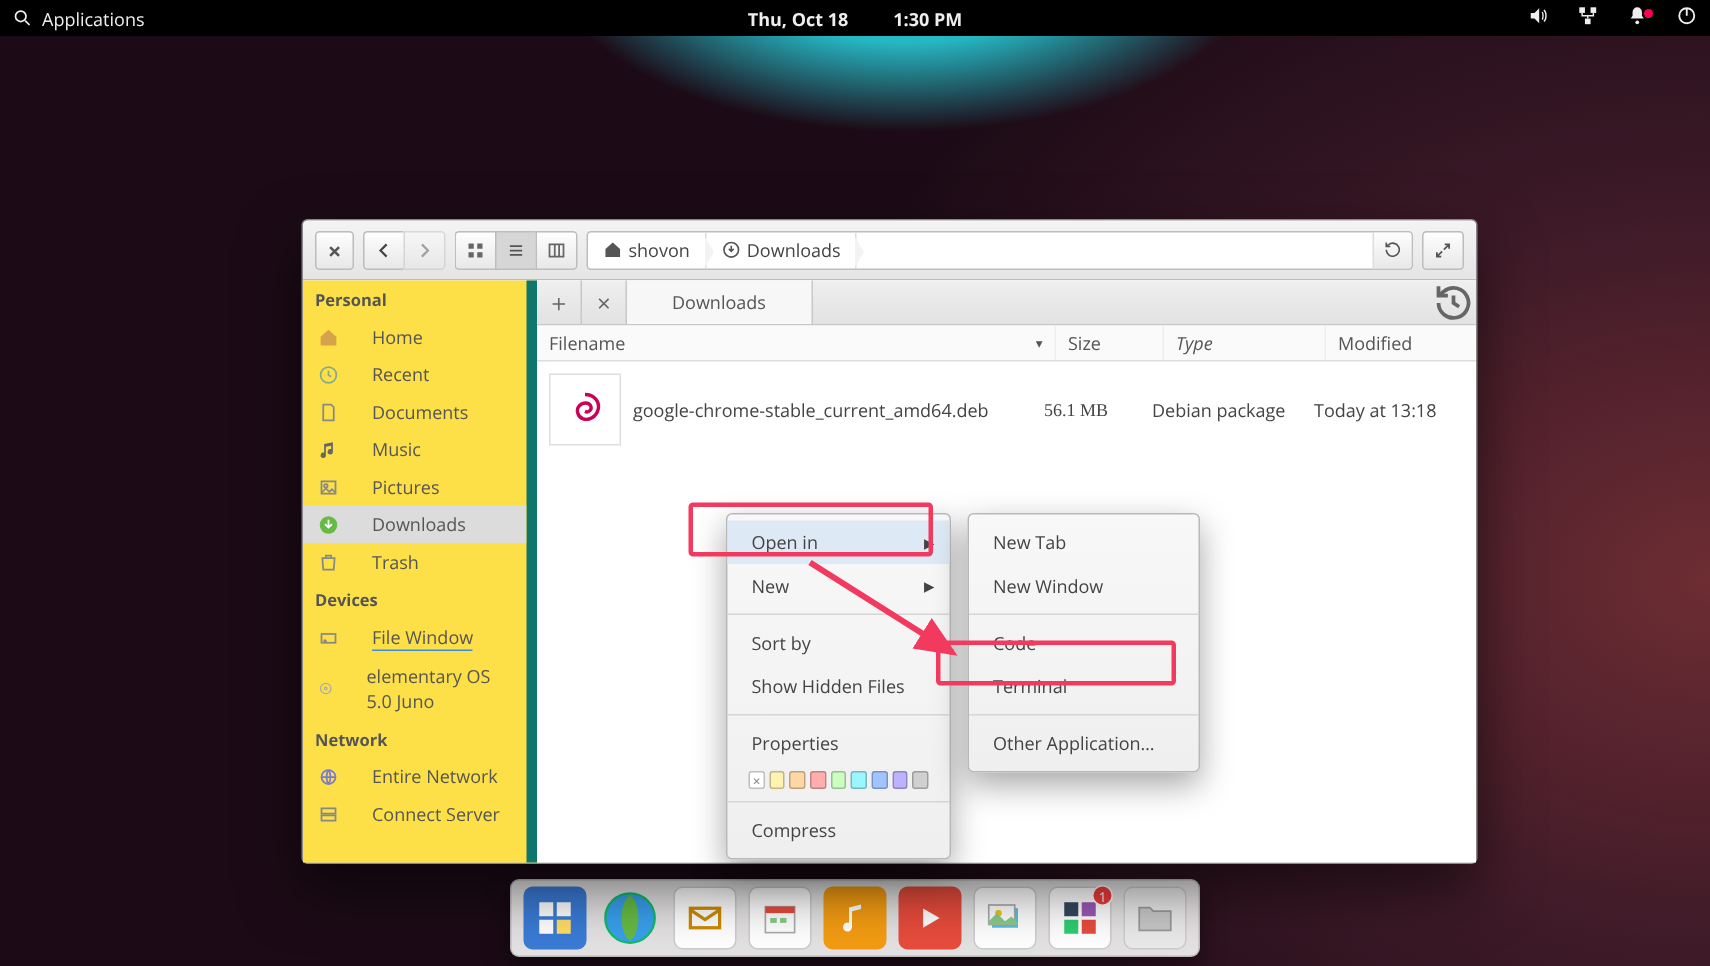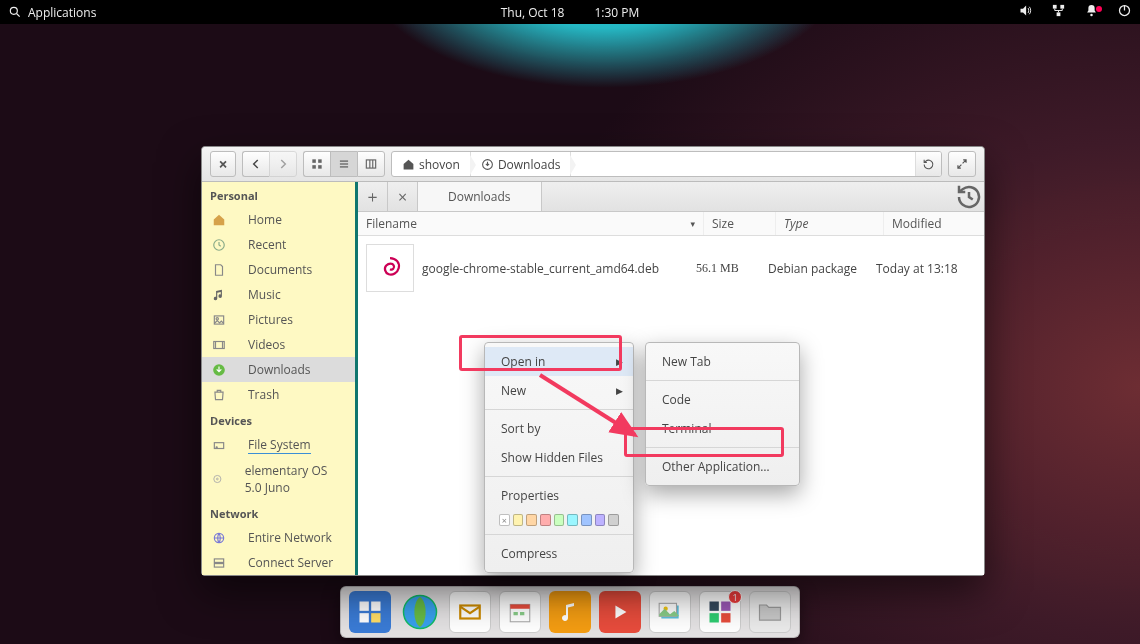--- a/index.html
+++ b/index.html
@@ -17,21 +17,21 @@
 }
 
 
 .top-panel {
   position: absolute; top: 0; left: 0; right: 0; height: 24px;
   background: #000; color: #eee; display: flex; align-items: center;
   font-size: 12px; padding: 0 8px; z-index: 5;
 }
 .top-panel .apps { display: flex; align-items: center; gap: 6px; cursor: pointer; }
 .top-panel .apps svg { width: 14px; height: 14px; }
-.top-panel .center { position: absolute; left: 50%; transform: translateX(-50%); display: flex; gap: 30px; }
+.top-panel .center { position: absolute; left: 50%; transform: translateX(-50%); display: flex; gap: 30px; font-weight: bold; }
 .top-panel .right { margin-left: auto; display: flex; align-items: center; gap: 18px; }
 .top-panel .right svg { width: 15px; height: 15px; }
 .badge { width: 6px; height: 6px; border-radius: 3px; background: #f05; position: absolute; top: 3px; right: -3px; }
 .ind-wrap { position: relative; }
 
 
 .fm {
   position: absolute; left: 201px; top: 146px; width: 784px; height: 430px;
   background: #fbfbfb; border: 1px solid #888; border-radius: 4px;
   box-shadow: 0 16px 40px rgba(0,0,0,.55);
@@ -69,21 +69,21 @@
   border-top: 10px solid transparent; border-bottom: 10px solid transparent;
   border-left: 6px solid #f3f3f3;
 }
 .pathbar .crumb:last-child::after { display: none; }
 .pathbar svg { width: 13px; height: 13px; }
 .pathspacer { flex: 1; }
 
 .fm-body { flex: 1; display: flex; }
 
 
-.sidebar { width: 156px; background: #fef9c3; border-right: 3px solid #0f766e; font-size: 12px; overflow-y: auto; }
+.sidebar { width: 156px; background: #fde047; border-right: 7px solid #0f766e; font-size: 12px; overflow-y: auto; }
 .sb-header { padding: 6px 8px 4px; font-weight: bold; color: #555; font-size: 11px; }
 .sb-item { display: flex; align-items: center; gap: 22px; padding: 4px 10px; color: #555; cursor: pointer; }
 .sb-item.active { background: #dcdcdc; }
 .sb-item svg, .sb-item .ic { width: 14px; height: 14px; display: inline-flex; align-items: center; justify-content: center; }
 .sb-item .underline { border-bottom: 1px solid #3b8fd6; }
 
 
 .content { flex: 1; display: flex; flex-direction: column; background: #fff; }
 .tabs {
   height: 30px; background: linear-gradient(#efefef,#e2e2e2);
@@ -307,48 +307,41 @@
           <span>Music</span>
         </div>
       <div class="sb-item">
           <svg viewBox="0 0 24 24" fill="none" stroke="#888" stroke-width="2">
             <rect x="4" y="5" width="16" height="14"></rect>
             <circle cx="9" cy="10" r="2"></circle>
             <path d="M4 18l5-5 4 4 3-3 4 4"></path>
           </svg>
           <span>Pictures</span>
         </div>
-      <div class="sb-item">
-          <svg viewBox="0 0 24 24" fill="none" stroke="#888" stroke-width="2">
-            <rect x="3" y="6" width="18" height="12"></rect>
-            <path d="M6 6v12M18 6v12"></path>
-          </svg>
-          <span>Videos</span>
-        </div>
       <div class="sb-item active">
           <svg viewBox="0 0 24 24" fill="#6b4">
             <circle cx="12" cy="12" r="10"></circle>
             <path d="M12 6v8m-4-3l4 4 4-4" stroke="#fff" stroke-width="2" fill="none"></path>
           </svg>
           <span>Downloads</span>
         </div>
       <div class="sb-item">
           <svg viewBox="0 0 24 24" fill="none" stroke="#888" stroke-width="2">
             <path d="M5 7h14l-1 13H6zM9 7V4h6v3"></path>
           </svg>
           <span>Trash</span>
         </div>
 
       <div class="sb-header">Devices</div>
       <div class="sb-item">
           <svg viewBox="0 0 24 24" fill="none" stroke="#888" stroke-width="2">
             <rect x="4" y="8" width="16" height="10"></rect>
             <circle cx="8" cy="16" r="1" fill="#888"></circle>
           </svg>
-          <span class="underline">File System</span>
+          <span class="underline">File Window</span>
         </div>
       <div class="sb-item">
           <svg viewBox="0 0 24 24" fill="none" stroke="#aaa" stroke-width="2">
             <circle cx="12" cy="12" r="8"></circle>
             <circle cx="12" cy="12" r="2"></circle>
           </svg>
           <span>elementary OS 5.0 Juno</span>
         </div>
 
       <div class="sb-header">Network</div>
@@ -450,20 +443,23 @@
   <div class="ctx-sep"></div>
   <div class="ctx-item">
       <span>Compress</span>
     </div>
 </div>
 
 <div class="ctx" style="left:645px; top:342px; width:155px;">
   <div class="ctx-item">
       <span>New Tab</span>
     </div>
+  <div class="ctx-item">
+      <span>New Window</span>
+    </div>
   <div class="ctx-sep"></div>
   <div class="ctx-item">
       <span>Code</span>
     </div>
   <div class="ctx-item">
       <span>Terminal</span>
     </div>
   <div class="ctx-sep"></div>
   <div class="ctx-item">
       <span>Other Application…</span>

